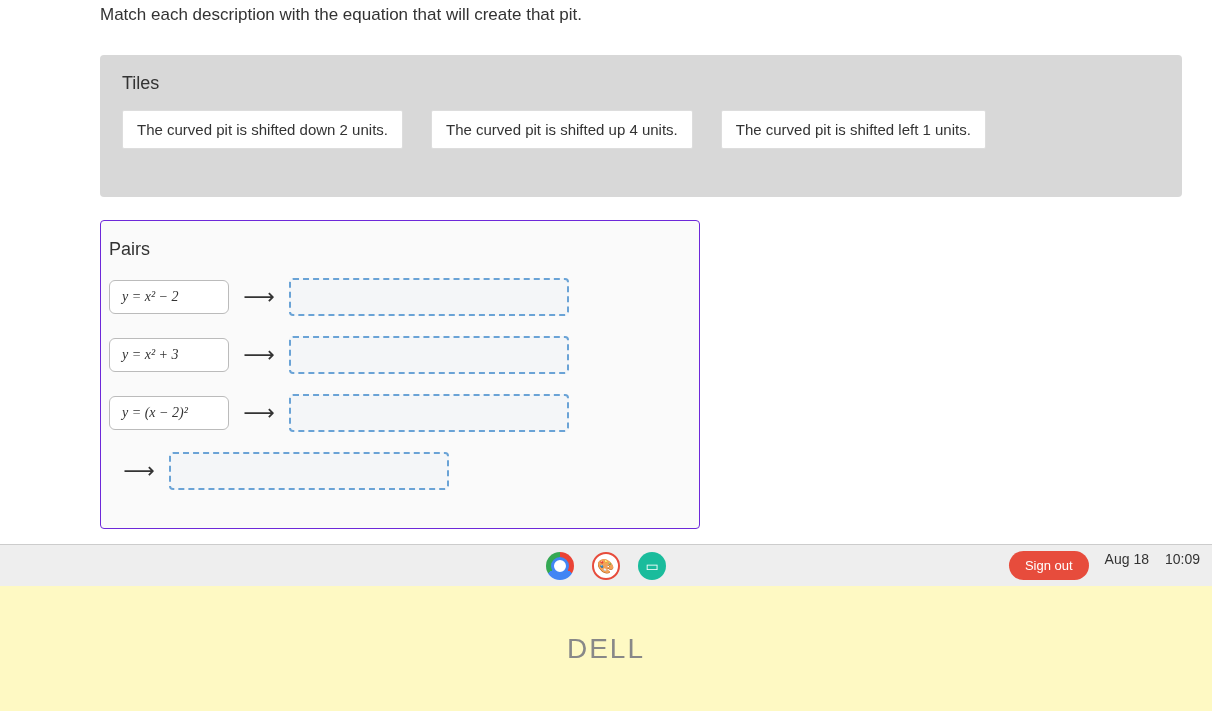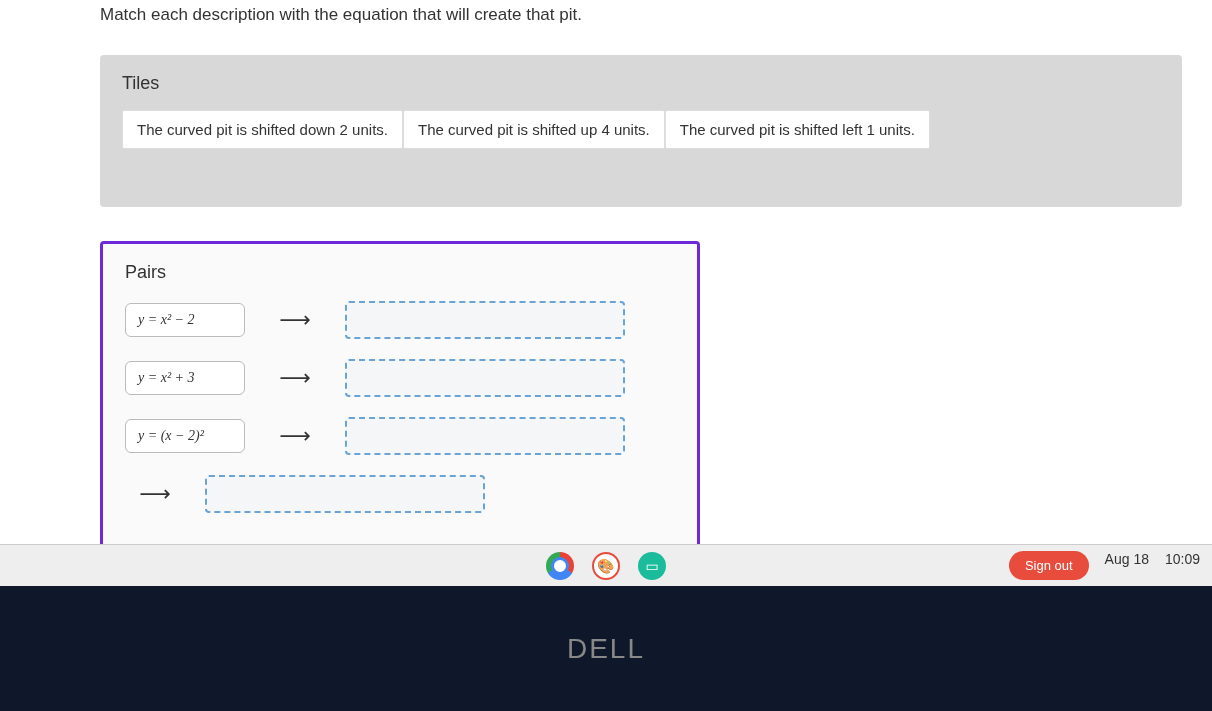--- a/index.html
+++ b/index.html
@@ -22,58 +22,58 @@
       overflow: hidden;
     }
     .instruction {
       font-size: 17px;
       color: #333;
       padding: 5px 0 30px 0;
     }
     .tiles-panel {
       background: #d8d8d8;
       border-radius: 4px;
-      padding: 18px 22px 40px 22px;
+      padding: 18px 22px 30px 22px;
     }
     .tiles-title {
       font-size: 18px;
       color: #333;
       margin-bottom: 16px;
     }
     .tiles-row {
       display: flex;
+      gap: 28px;
       flex-wrap: wrap;
     }
     .tile {
       background: #ffffff;
       border: 1px solid #ddd;
       border-radius: 2px;
       padding: 10px 14px;
       font-size: 15px;
       color: #333;
       cursor: grab;
       margin-bottom: 18px;
     }
     .pairs-panel {
-      margin-top: 34px;
-      border: 3px solid #6d28d9;
+      margin-top: 23px;
+      border: 1px solid #6d28d9;
       border-radius: 4px;
-      padding: 18px 22px;
+      padding: 18px 8px;
       width: 600px;
       background: #fafafa;
     }
     .pairs-title {
       font-size: 18px;
       color: #333;
       margin-bottom: 18px;
     }
     .pair-row {
       display: flex;
       align-items: center;
-      gap: 20px;
       margin-bottom: 20px;
     }
     .equation-box {
       border: 1px solid #bbb;
       border-radius: 6px;
       padding: 8px 12px;
       width: 120px;
       font-size: 14px;
       font-style: italic;
       color: #333;
@@ -159,21 +159,21 @@
       padding: 7px 16px;
       font-size: 13px;
       cursor: pointer;
     }
     .bezel {
       position: absolute;
       bottom: 0;
       left: 0;
       right: 0;
       height: 125px;
-      background: #0f172a;
+      background: #fef9c3;
       display: flex;
       align-items: center;
       justify-content: center;
     }
     .dell-logo {
       font-family: Arial, sans-serif;
       font-size: 28px;
       color: #888;
       letter-spacing: 2px;
       font-weight: 300;

